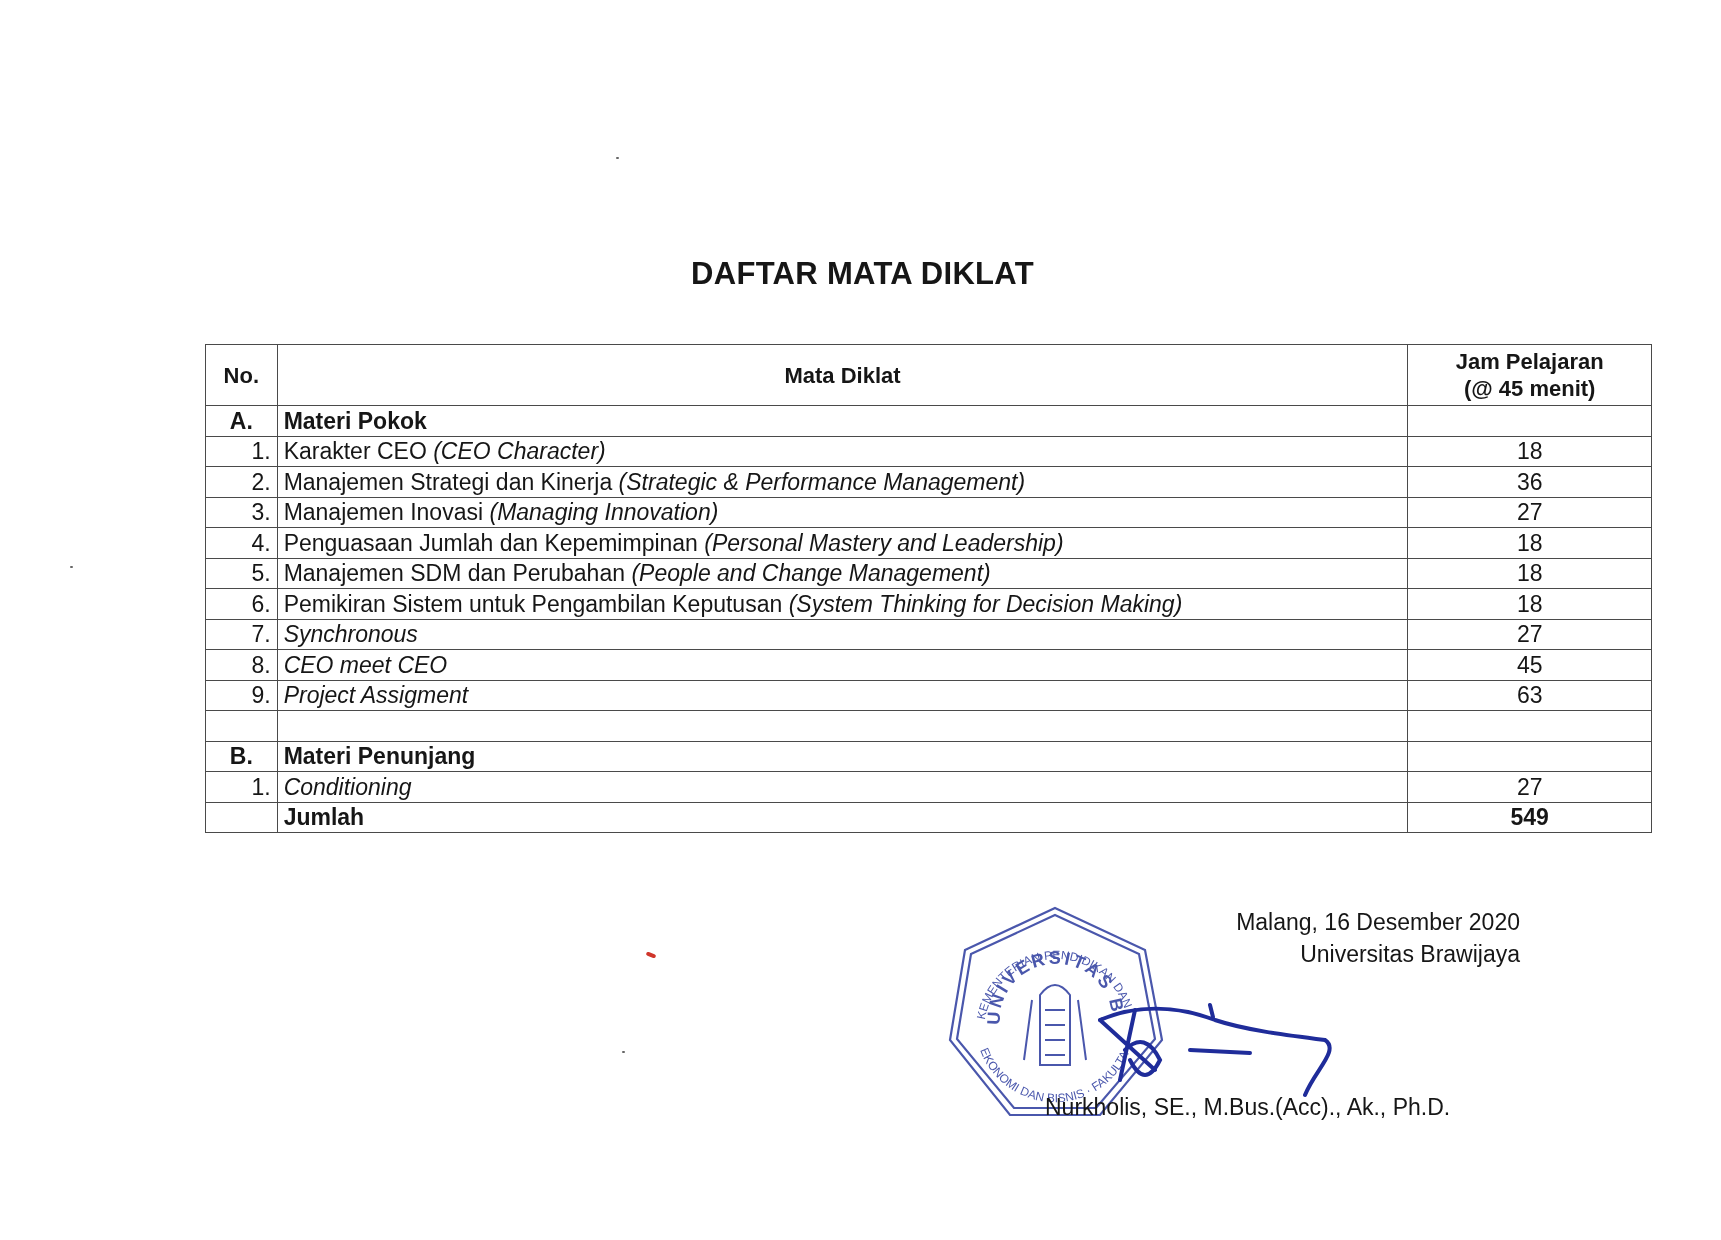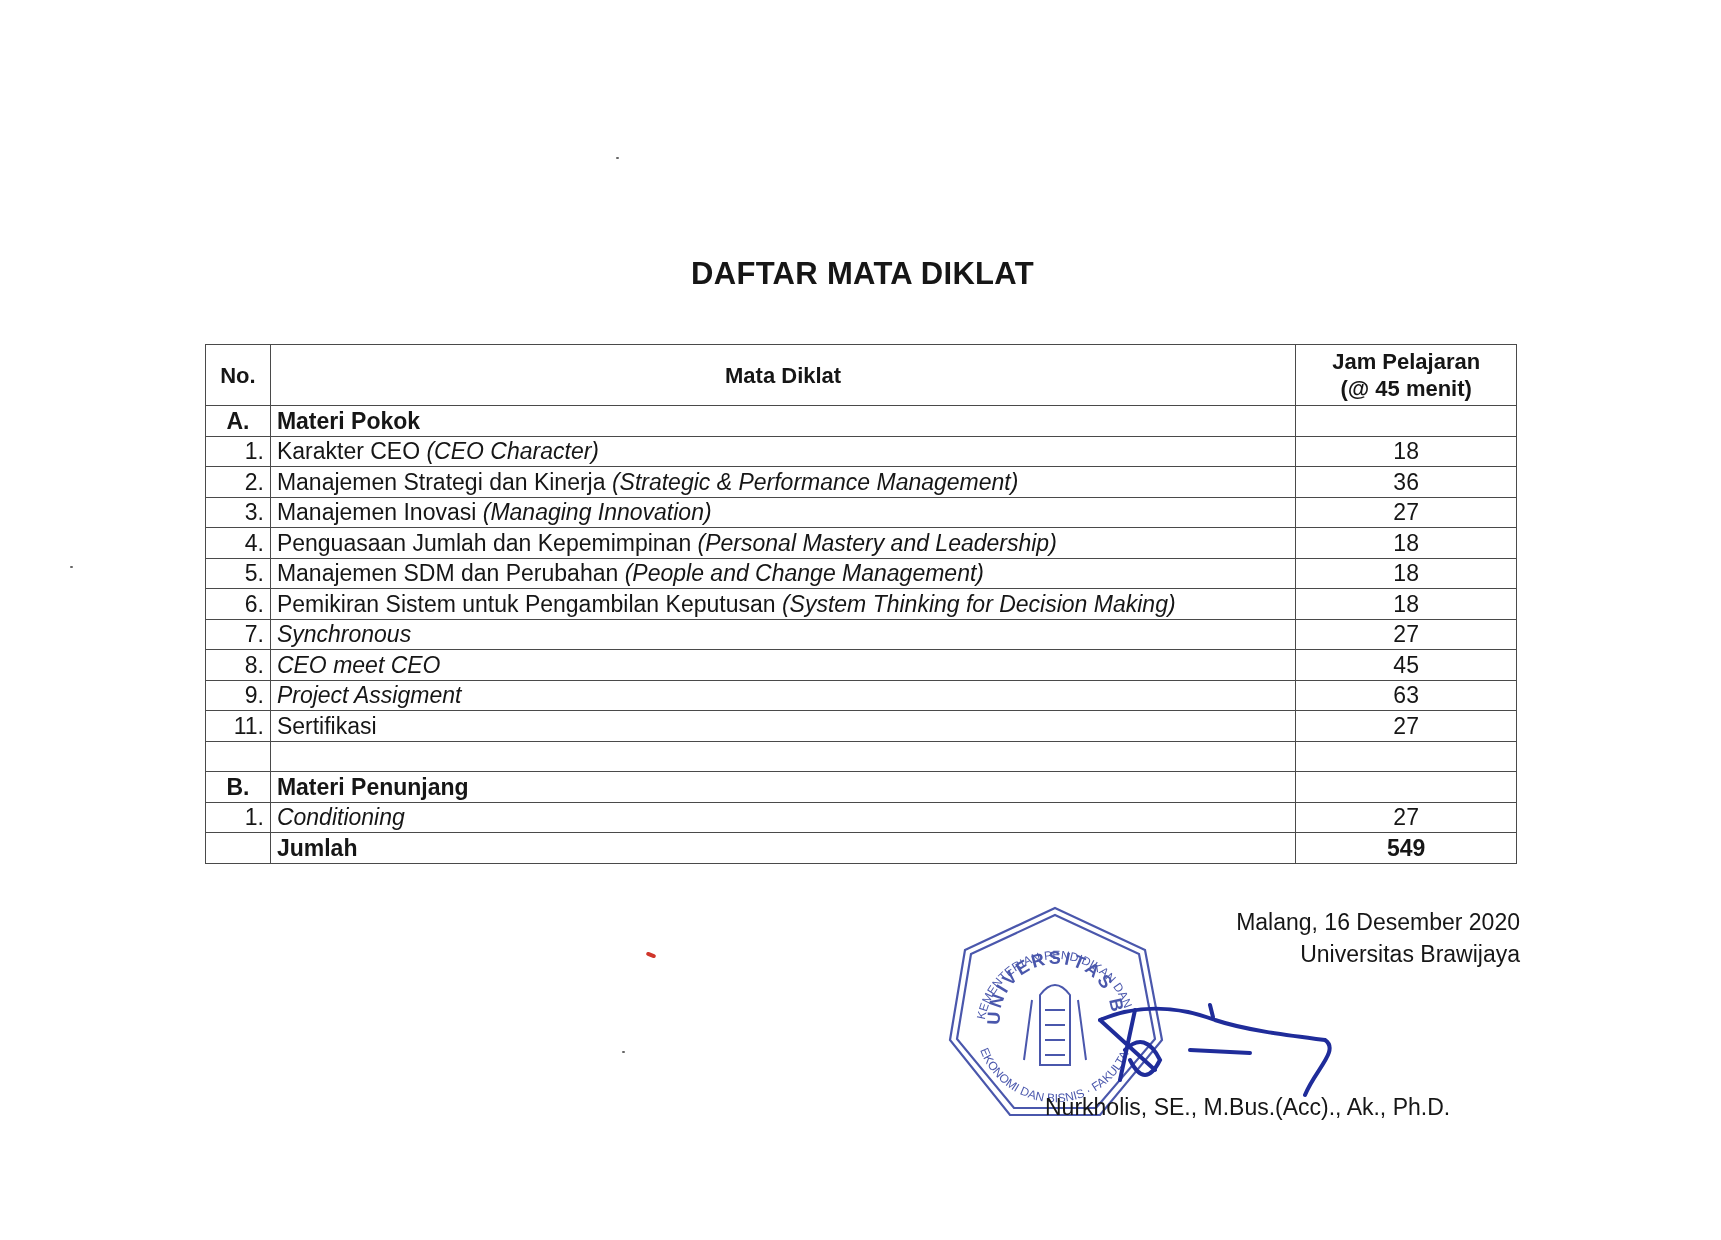--- a/index.html
+++ b/index.html
@@ -17,21 +17,21 @@
       top: 256px;
       text-align: center;
       font-weight: bold;
       font-size: 31px;
       letter-spacing: 0.3px;
       padding-left: 2px;
     }
     table.diklat {
       position: absolute;
       left: 205px; top: 344px;
-      width: 1312px;
+      width: 1447px;
       border-collapse: collapse;
       font-size: 23px;
     }
     table.diklat td, table.diklat th {
       border: 1.6px solid #4a4a4a;
       padding: 0 6px;
       height: 29.5px;
       line-height: 28px;
       white-space: nowrap;
     }
@@ -146,25 +146,20 @@
     </tr>
     <tr>
       <td class="no">8.</td>
       <td class="mat"><span></span><span class="en">CEO meet CEO</span></td>
       <td class="jam">45</td>
     </tr>
     <tr>
       <td class="no">9.</td>
       <td class="mat"><span></span><span class="en">Project Assigment</span></td>
       <td class="jam">63</td>
-    </tr>
-    <tr>
-      <td class="no">11.</td>
-      <td class="mat"><span>Sertifikasi</span><span class="en"></span></td>
-      <td class="jam">27</td>
     </tr>
     <tr>
       <td class="no"></td>
       <td class="mat"></td>
       <td class="jam"></td>
     </tr>
     <tr>
       <td class="no sec">B.</td>
       <td class="mat bold">Materi Penunjang</td>
       <td class="jam"></td>

